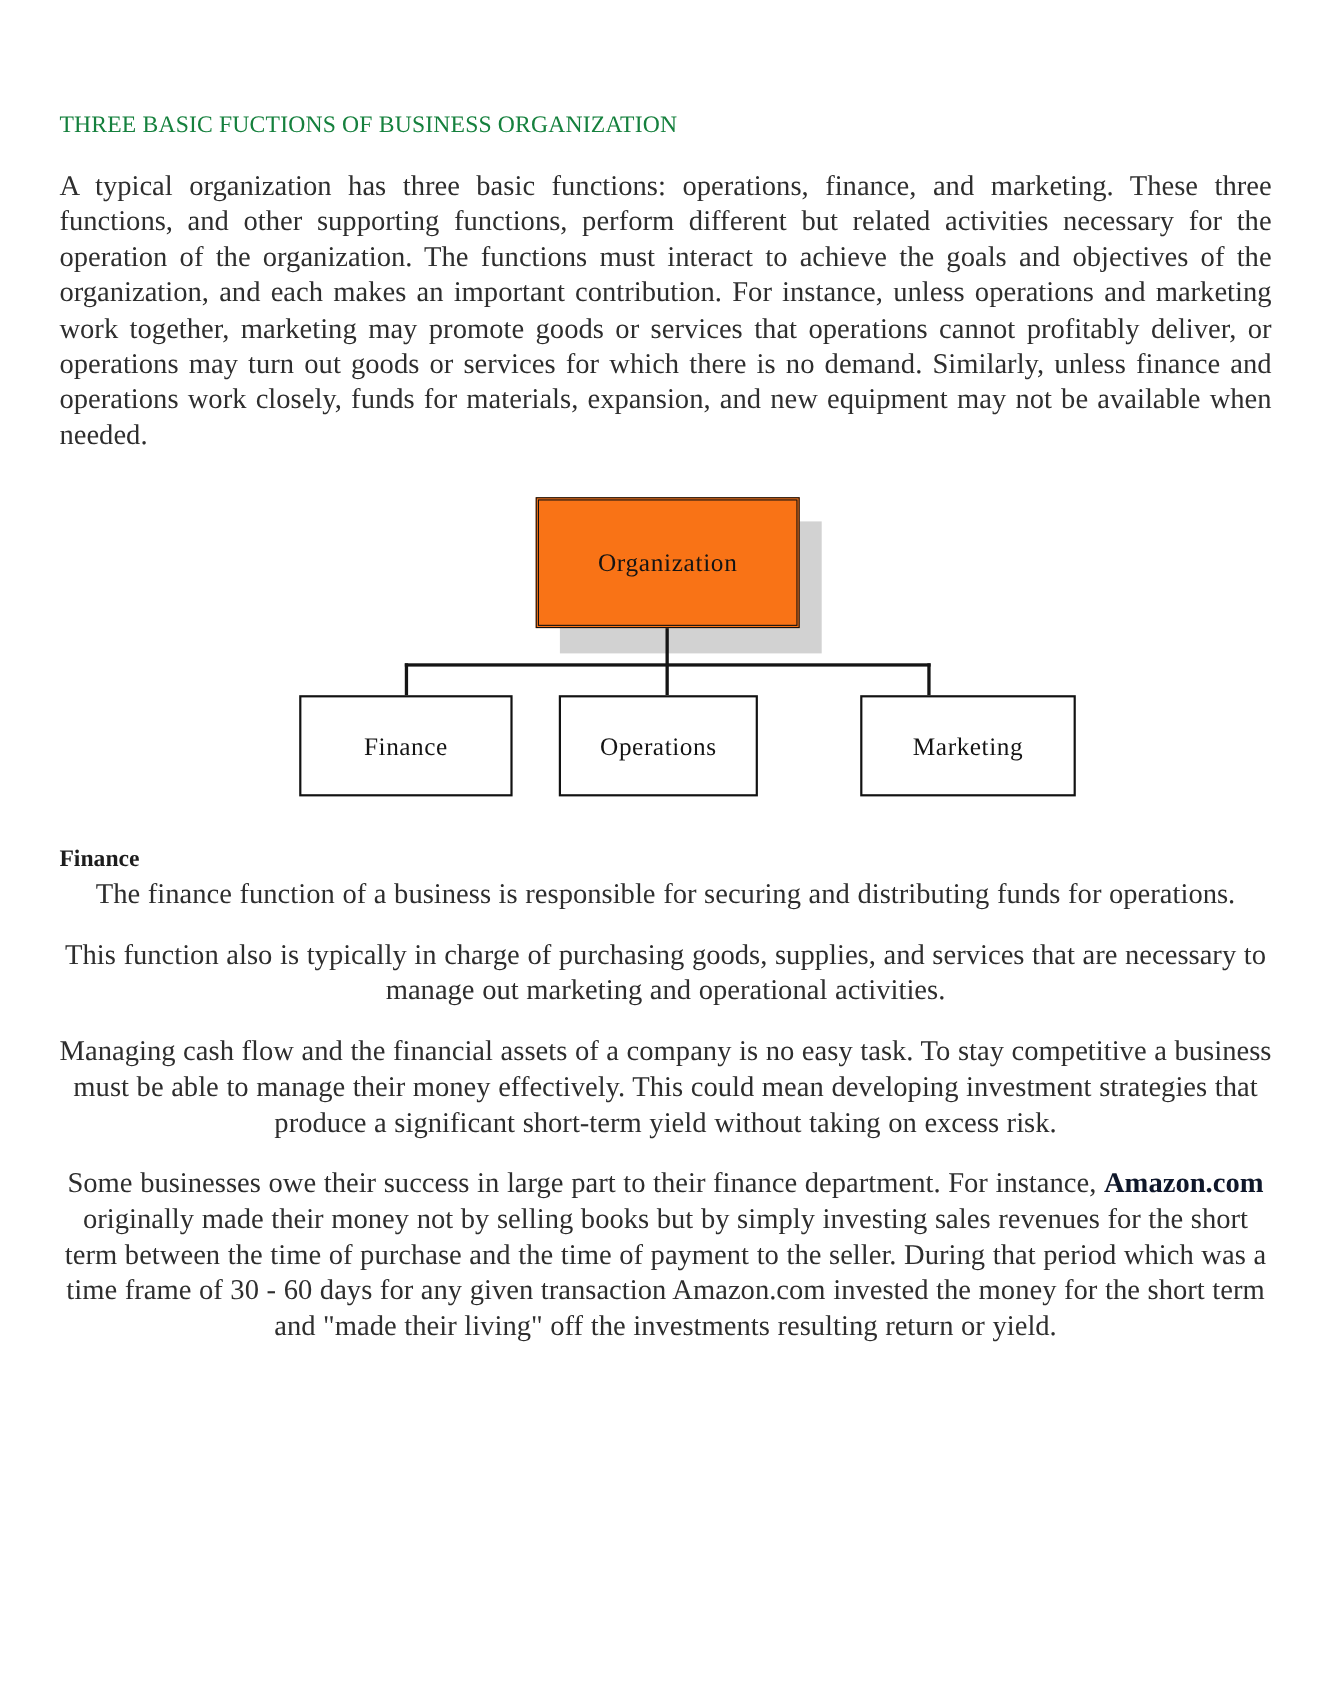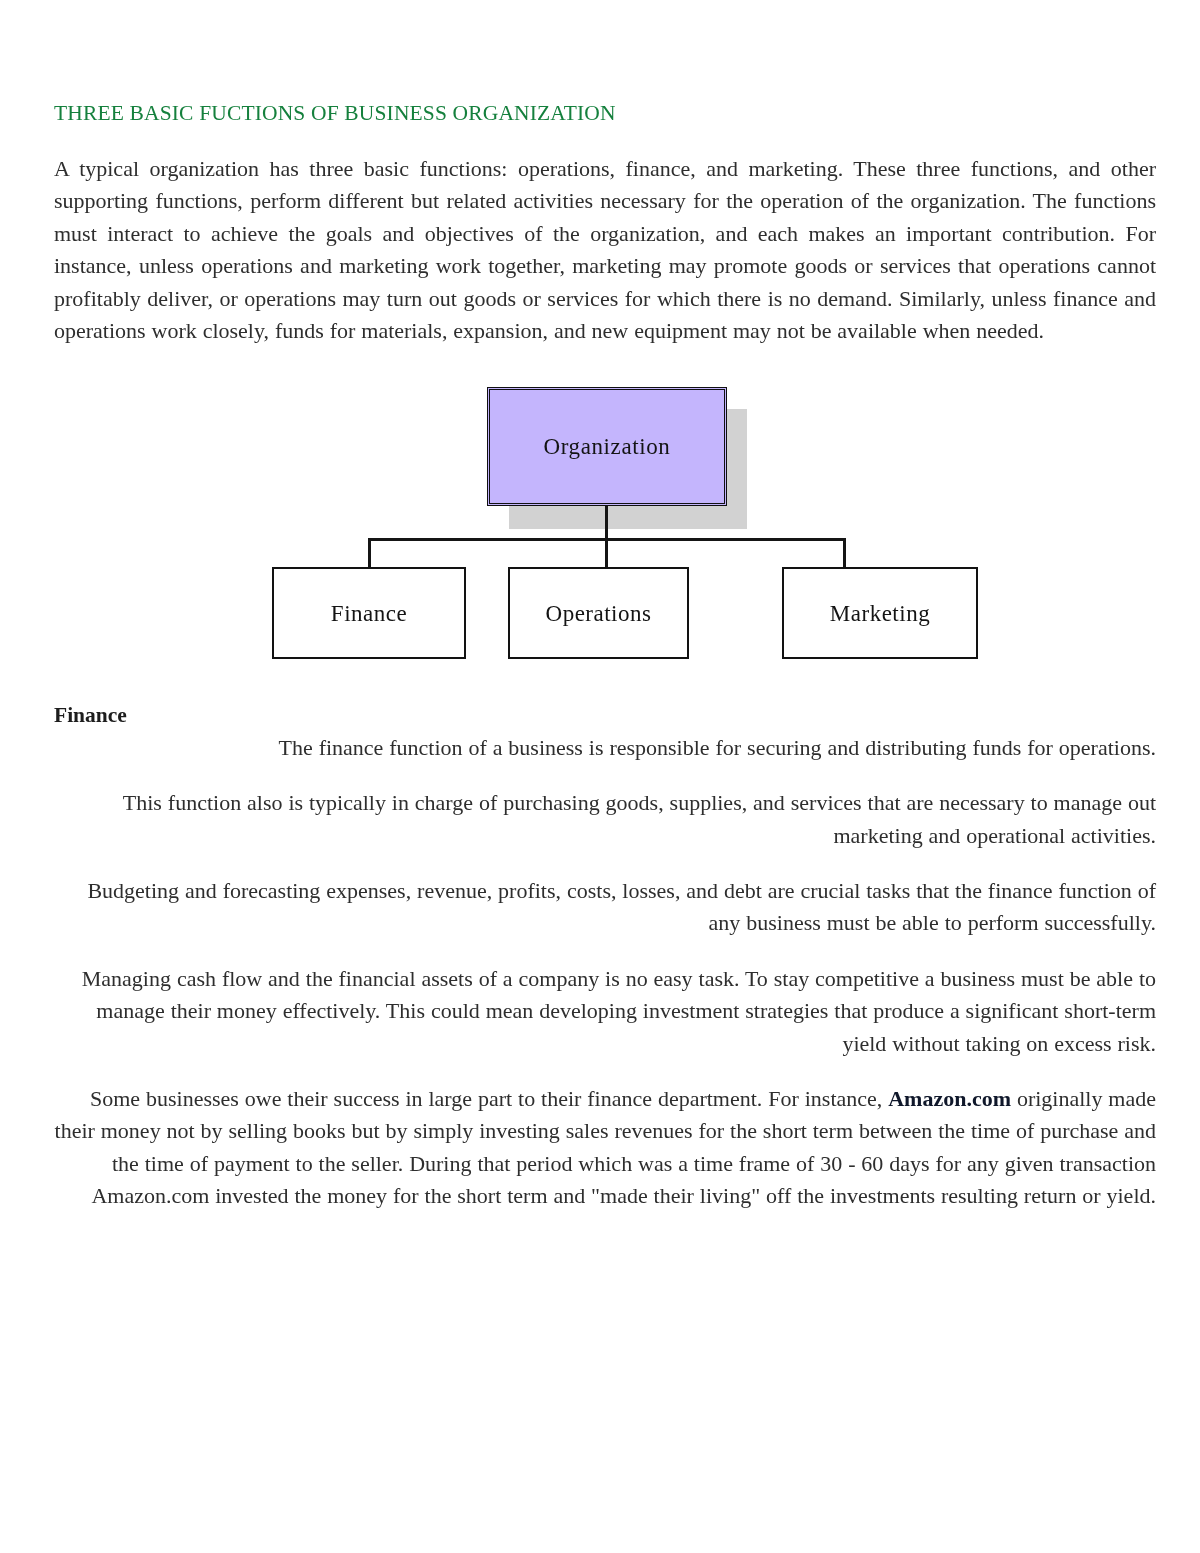--- a/index.html
+++ b/index.html
@@ -38,32 +38,32 @@
     line-height: 1.25;
     letter-spacing: 0.15px;
     font-weight: 400;
     color: #15803d;
     margin: 0 0 26px 0;
     white-space: nowrap;
   }
 
   
   .para {
-    font-size: 22px;
+    font-size: 26px;
     line-height: 32.4px;
     color: #2e2e2e;
     margin: 0;
     word-spacing: 0.4px;
     font-family: Liberation Serif, serif;
   }
   .para.justified {
     text-align: justify;
     text-align-last: left;
   }
-  .para.left { text-align: right; }
+  .para.left { text-align: center; }
 
   .para + .para { margin-top: 23px; }
 
   .section-heading {
     font-size: 21.5px;
     line-height: 32.4px;
     font-weight: bold;
     color: #1d1d1d;
     margin: 0;
   }
@@ -97,21 +97,21 @@
     z-index: 1;
   }
 
   
   .node-root {
     position: absolute;
     left: 433px;
     top: 18px;
     width: 240px;
     height: 119px;
-    background: #c4b5fd;
+    background: #f97316;
     border: 3px double #111111;
     z-index: 3;
     display: flex;
     align-items: center;
     justify-content: center;
   }
   .node-root .node-label {
     font-size: 23px;
     letter-spacing: 0.6px;
     color: #141414;
@@ -212,20 +212,19 @@
 
       </div>
     </div>
 
     <p class="section-heading">Finance</p>
 
     <p class="para left">The finance function of a business is responsible for securing and distributing funds for operations.</p>
 
     <p class="para left">This function also is typically in charge of purchasing goods, supplies, and services that are necessary to manage out marketing and operational activities.</p>
 
-    <p class="para left">Budgeting and forecasting expenses, revenue, profits, costs, losses, and debt are crucial tasks that the finance function of any business must be able to perform successfully.</p>
 
     <p class="para left">Managing cash flow and the financial assets of a company is no easy task. To stay competitive a business must be able to manage their money effectively. This could mean developing investment strategies that produce a significant short-term yield without taking on excess risk.</p>
 
     <p class="para left"><span>Some businesses owe their success in large part to their finance department. For instance, </span><b>Amazon.com</b><span> originally made their money not by selling books but by simply investing sales revenues for the short term between the time of purchase and the time of payment to the seller. During that period which was a time frame of 30 - 60 days for any given transaction Amazon.com invested the money for the short term and "made their living" off the investments resulting return or yield.</span></p>
 
   </div>
 </div>
 
 </body></html>

